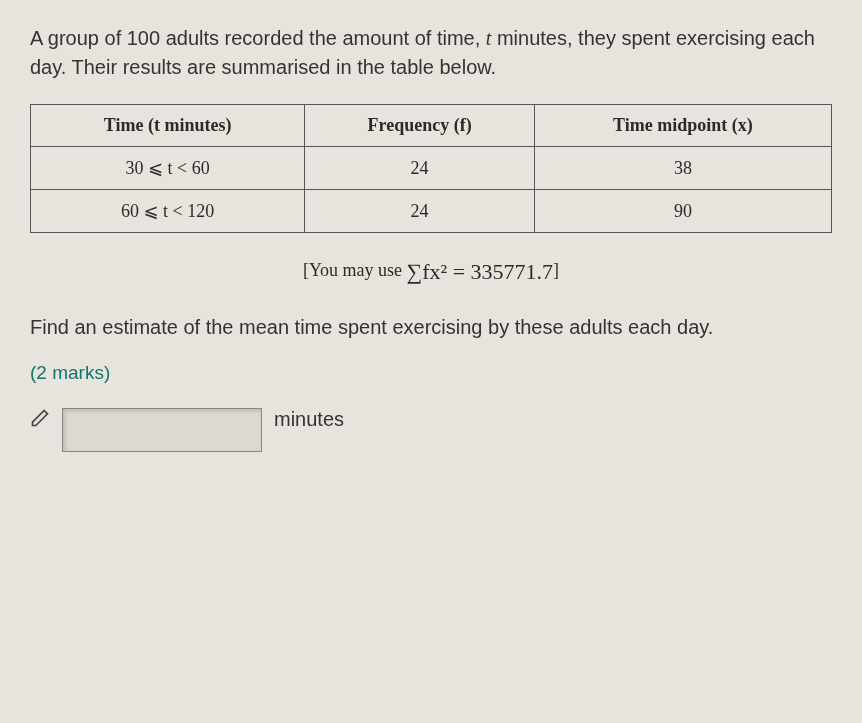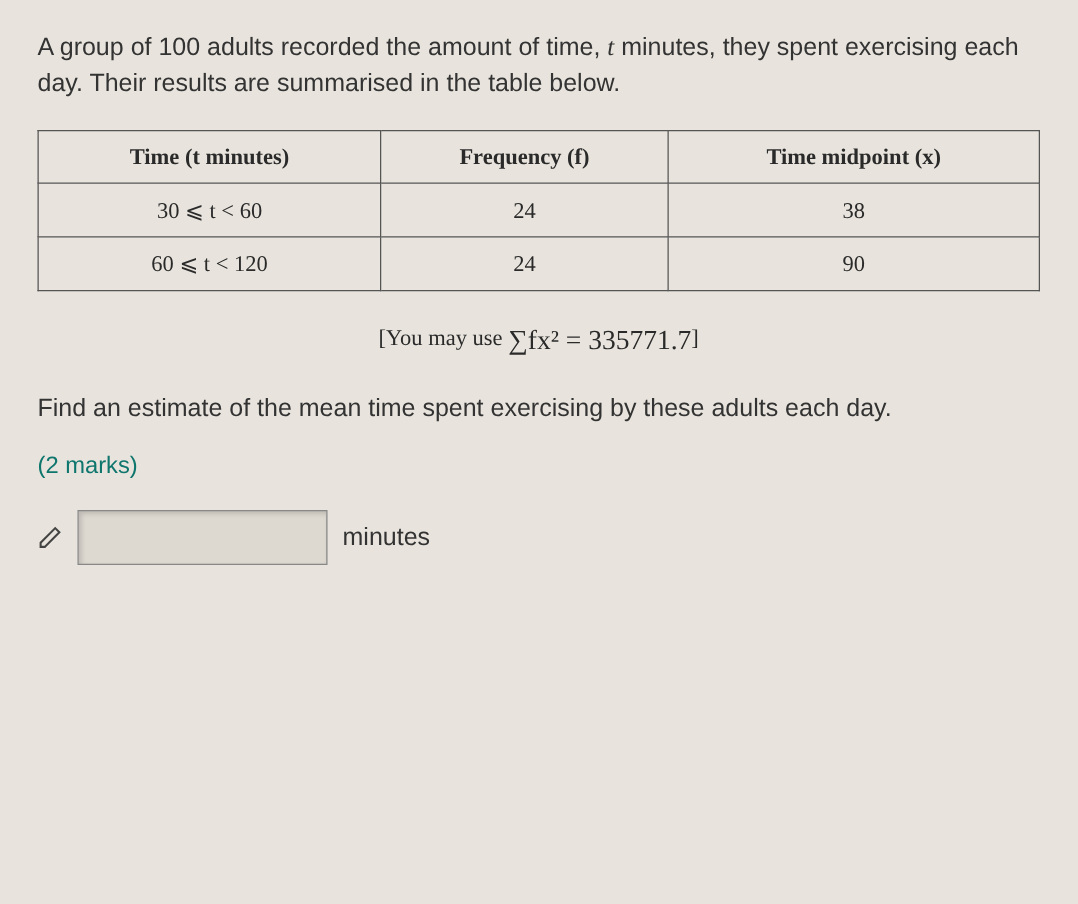--- a/index.html
+++ b/index.html
@@ -61,21 +61,20 @@
       color: #333;
     }
     .marks {
       font-size: 19px;
       font-family: Arial, sans-serif;
       margin-bottom: 24px;
       color: #0f766e;
     }
     .answer-row {
       display: flex;
-      align-items: center;
       gap: 12px;
     }
     .pencil {
       width: 20px;
       height: 20px;
       display: inline-block;
     }
     .answer-input {
       width: 200px;
       height: 44px;

